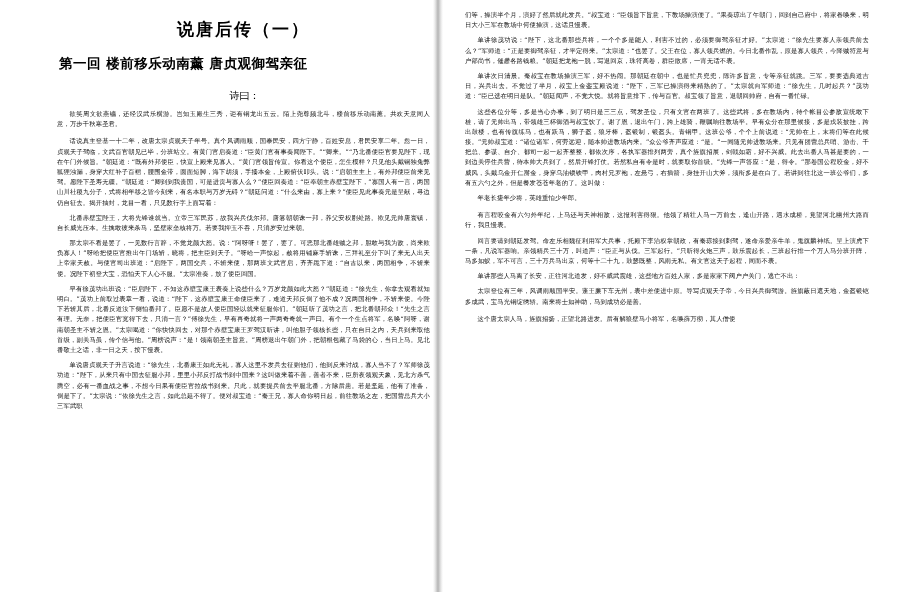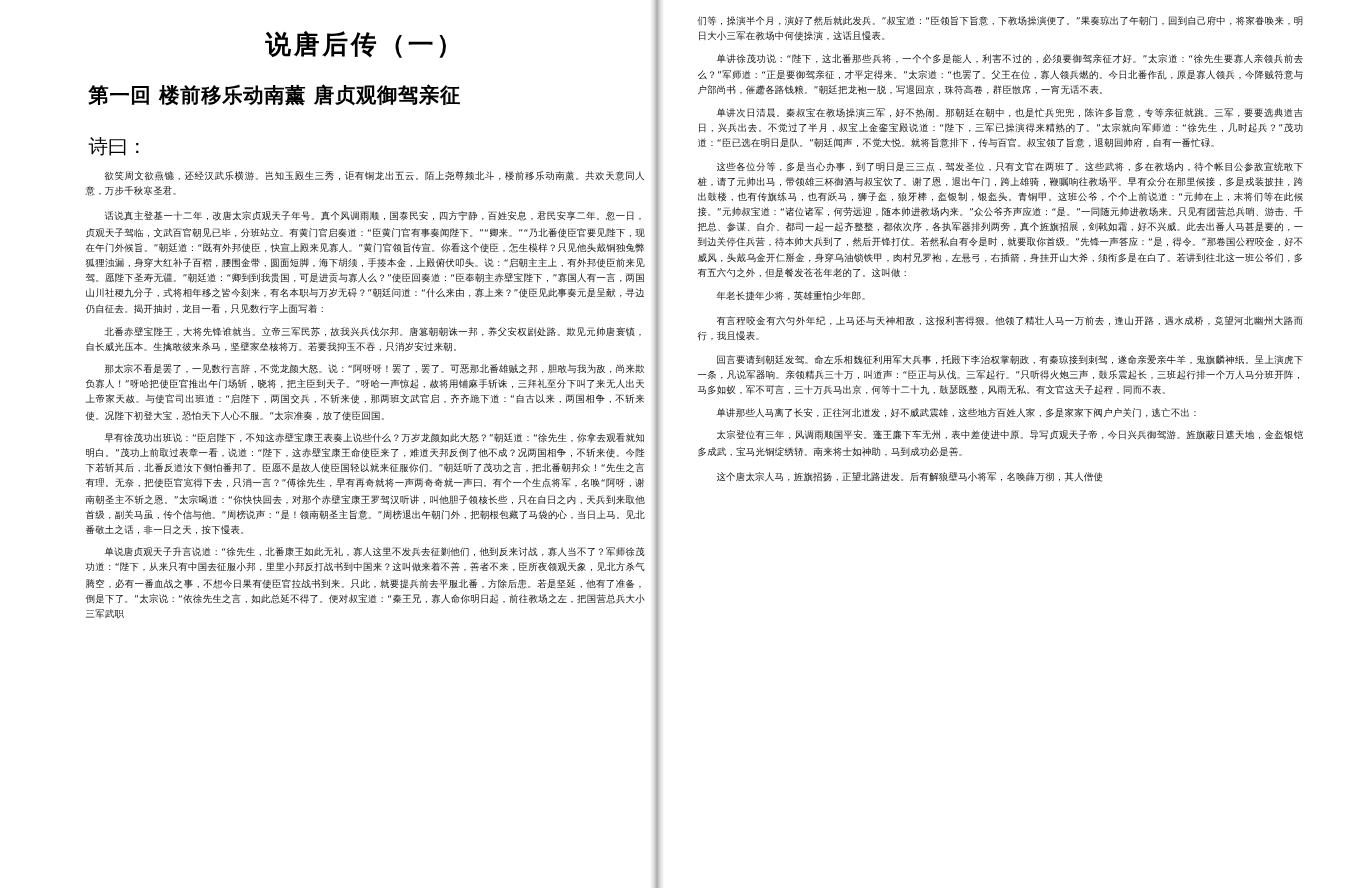--- a/index.html
+++ b/index.html
@@ -50,23 +50,24 @@
     color: #000;
   }
   .chapter-title {
     font-size: 13.5px;
     font-weight: bold;
     letter-spacing: 0.5px;
     margin: 0 0 16px 2px;
     color: #000;
   }
   .poem-label {
-    font-size: 13px;
+    font-size: 10px;
     margin: 0 0 6px 2px;
     color: #000;
+    text-align: center;
   }
   p.body {
     font-size: 6.3px;
     line-height: 1.62;
     text-align: justify;
     text-indent: 2em;
     margin: 0 0 5px 0;
     color: #111;
     letter-spacing: 0.15px;
     word-break: break-all;

